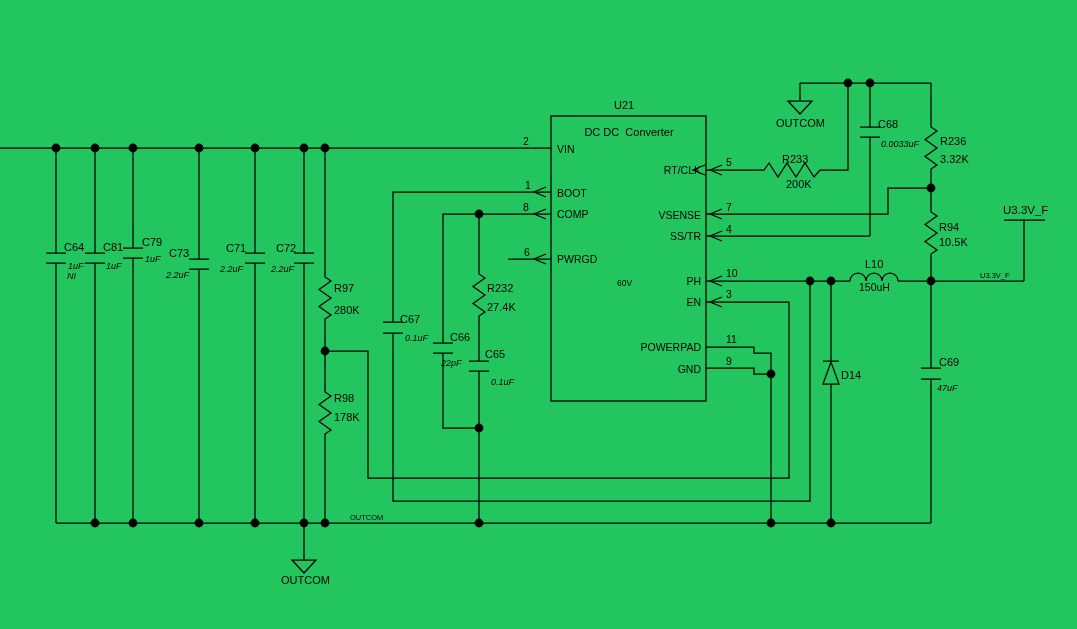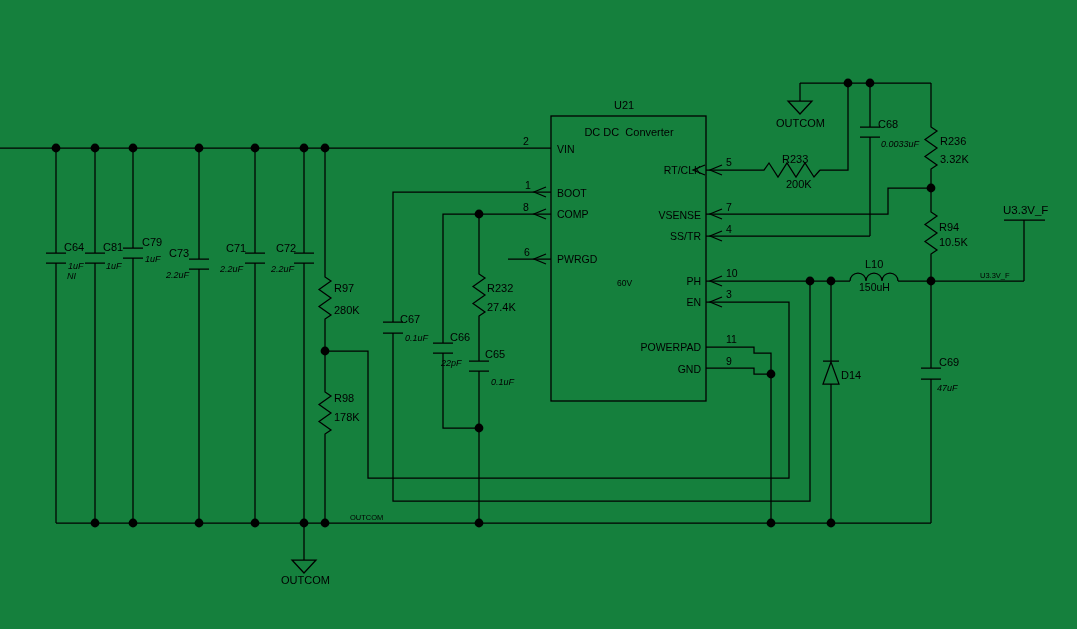--- a/index.html
+++ b/index.html
@@ -1,16 +1,16 @@
 <!DOCTYPE html>
 <html><head>
 <meta charset="utf-8">
 <style>
   html,body{margin:0;padding:0;background:#ffffff;}
-  #stage{position:relative;width:1077px;height:629px;background:#15803d;overflow:hidden;}
+  #stage{position:relative;width:1077px;height:629px;background:#22c55e;overflow:hidden;}
   svg{position:absolute;left:0;top:0;}
   svg text{font-family:"Liberation Sans","DejaVu Sans",sans-serif;fill:#000;}
   .wire{fill:none;stroke:#000;stroke-width:1.25;}
   .sym{fill:none;stroke:#000;stroke-width:1.25;}
   .box{fill:none;stroke:#000;stroke-width:1.3;}
   .dot{fill:#000;stroke:none;}
   .ref{font-size:11px;}
   .val{font-size:11px;}
   .cval{font-size:9px;font-style:italic;}
   .pin{font-size:10.5px;}

